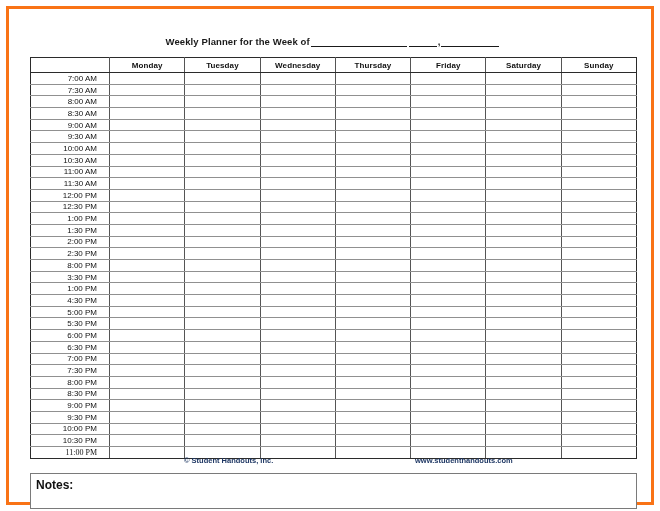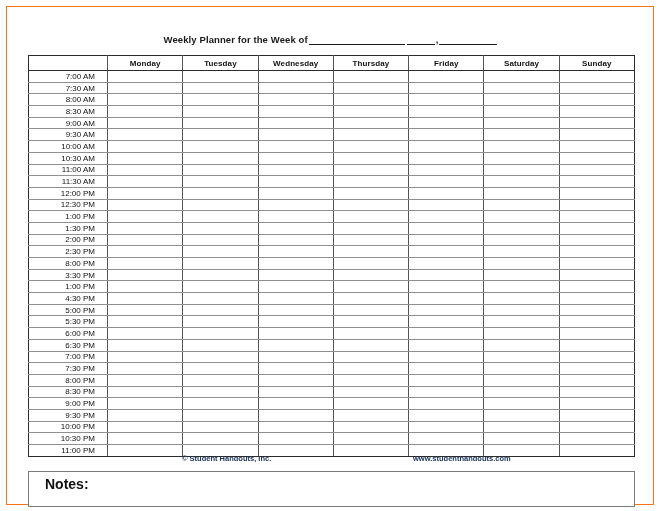--- a/index.html
+++ b/index.html
@@ -16,21 +16,21 @@
   }
 
   
   .page {
     position: absolute;
     left: 6px;
     top: 6px;
     width: 648px;
     height: 499px;
     background: #ffffff;
-    border: 1px solid #f97316;
+    border: 3px solid #f97316;
   }
 
   
   .title-row {
     position: absolute;
     left: 0;
     top: 22px;
     width: 648px;
     text-align: center;
   }
@@ -96,20 +96,21 @@
     height: 11.7px;
     border-bottom: 1px solid #909090;
     background: #ffffff;
   }
   
   .planner tbody tr.hour td {
     border-top: 1.2px solid #3a3a3a;
   }
   .planner tbody tr:last-child td {
     border-bottom: 1.4px solid #2b2b2b;
+    font-family: Liberation Serif, serif;
   }
 
   .planner tbody td.time {
     font-size: 8px;
     color: #111111;
     text-align: right;
     padding-right: 12px;
     white-space: nowrap;
     vertical-align: middle;
     border-left: 1.3px solid #2b2b2b;
@@ -142,23 +143,23 @@
     position: absolute;
     left: 21px;
     top: 464px;
     width: 607px;
     height: 36px;
     border: 1.4px solid #7a7a7a;
     background: #ffffff;
   }
   .notes-label {
     position: absolute;
-    left: 16px;
+    left: 5px;
     top: 4px;
-    font-size: 14px;
+    font-size: 12px;
     font-weight: bold;
     color: #111111;
   }
 </style>
 </head>
 <body>
 
 <div class="page">
 
   <div class="title-row">

